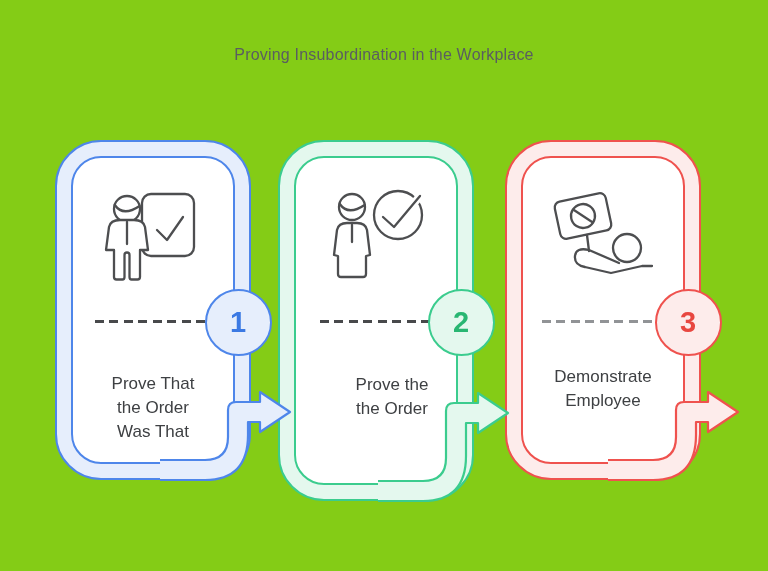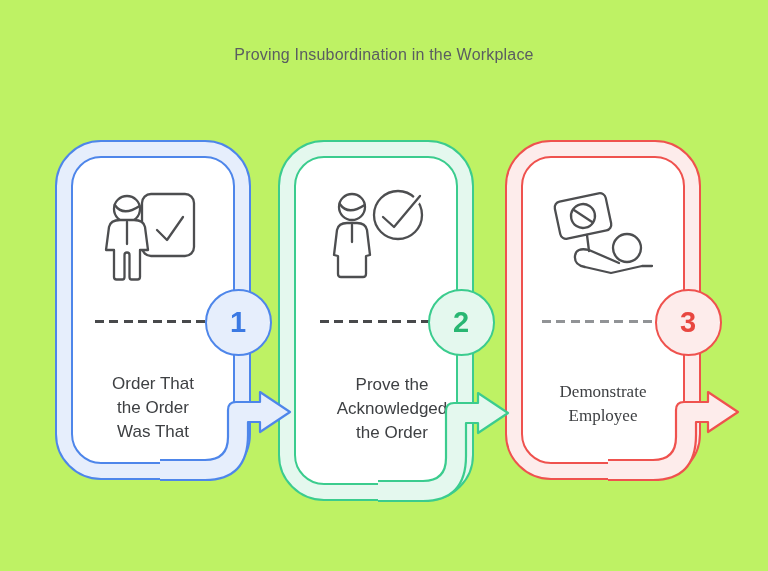--- a/index.html
+++ b/index.html
@@ -1,18 +1,18 @@
 <!DOCTYPE html>
 <html><head>
 <meta charset="utf-8">
 <style>
   * { margin:0; padding:0; box-sizing:border-box; }
   body { background:#ffffff; font-family:"Liberation Sans", sans-serif; }
   .canvas {
-    position:relative; width:768px; height:571px; background:#bef264;
+    position:relative; width:768px; height:571px; background:#84cc16;
     overflow:hidden;
   }
   .title {
     position:absolute; left:0; top:46px; width:768px;
     text-align:center; font-size:16px; color:#5a5d61; letter-spacing:.2px;
   }
   .card { position:absolute; width:196px; }
   .shell {
     position:absolute; inset:0; border-radius:46px;
     border:2px solid var(--accent); background:var(--tint);
@@ -49,21 +49,21 @@
   .card1 .icon { left:45px; top:38px; }
   .card2 .icon { left:52px; top:42px; }
   .card3 .icon { left:44px; top:47px; }
 
   .card1 .dash { left:40px; top:180px; }
   .card2 .dash { left:42px; top:180px; }
   .card3 .dash { left:37px; top:180px; }
 
   .card1 .label { top:232px; }
   .card2 .label { top:233px;padding-left:32px; }
-  .card3 .label { top:240px;font-family:Liberation Serif, serif; }
+  .card3 .label { top:225px; }
 
   .arrow1 { left:160px; top:375px; }
   .arrow2 { left:378px; top:376px; }
   .arrow3 { left:608px; top:375px; }
 
   .ic { stroke:#4d4e50; stroke-width:2.3; fill:none; stroke-linecap:round; stroke-linejoin:round; }
   .icf { fill:#ffffff; }
 </style>
 </head>
 <body>
@@ -85,21 +85,21 @@
       <path class="ic" d="M27 44 L27 66"></path>
     </svg>
 
     <div class="dash"></div>
 
     <div class="badge">
       <span>1</span>
     </div>
 
     <div class="label">
-      <div>Order That</div>
+      <div>Prove That</div>
       <div>the Order</div>
       <div>Was That</div>
     </div>
   </section>
 
   <section class="card card2 s2">
     <div class="shell"></div>
     <div class="inner"></div>
 
     <svg class="icon" width="100" height="105" viewBox="0 0 100 105">
@@ -113,21 +113,20 @@
     </svg>
 
     <div class="dash"></div>
 
     <div class="badge">
       <span>2</span>
     </div>
 
     <div class="label">
       <div>Prove the</div>
-      <div>Acknowledged</div>
       <div>the Order</div>
     </div>
   </section>
 
   <section class="card card3 s3">
     <div class="shell"></div>
     <div class="inner"></div>
 
     <svg class="icon" width="105" height="92" viewBox="0 0 105 92">
       <g transform="rotate(-12 34 29)">

